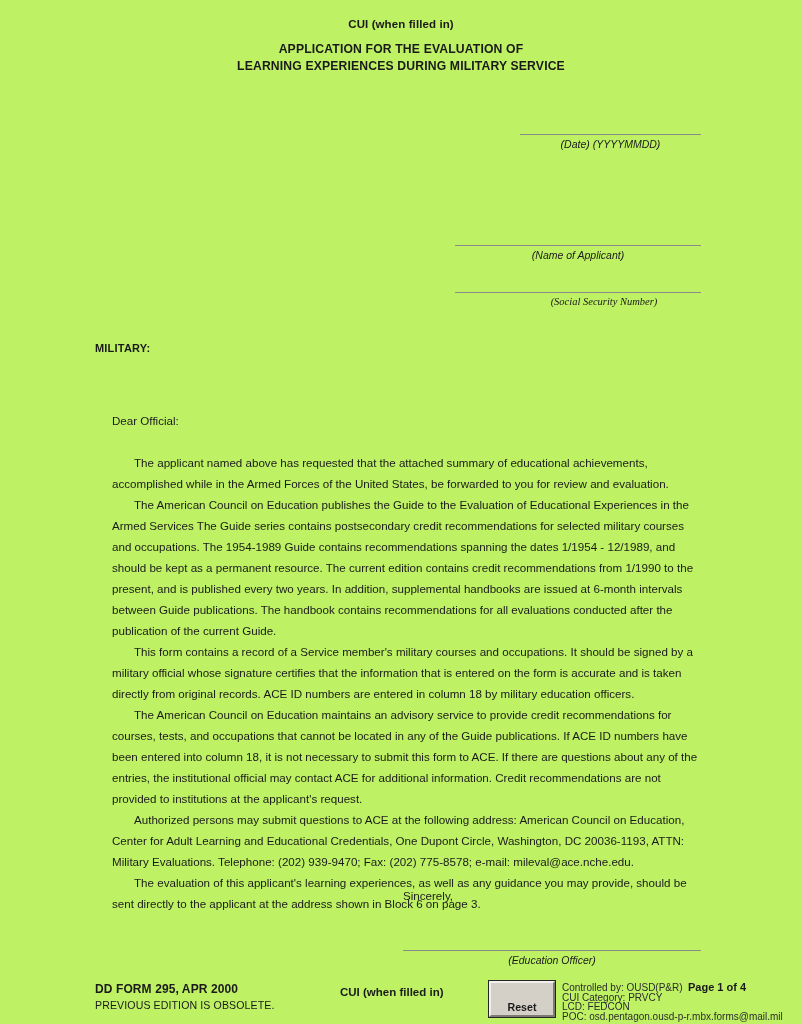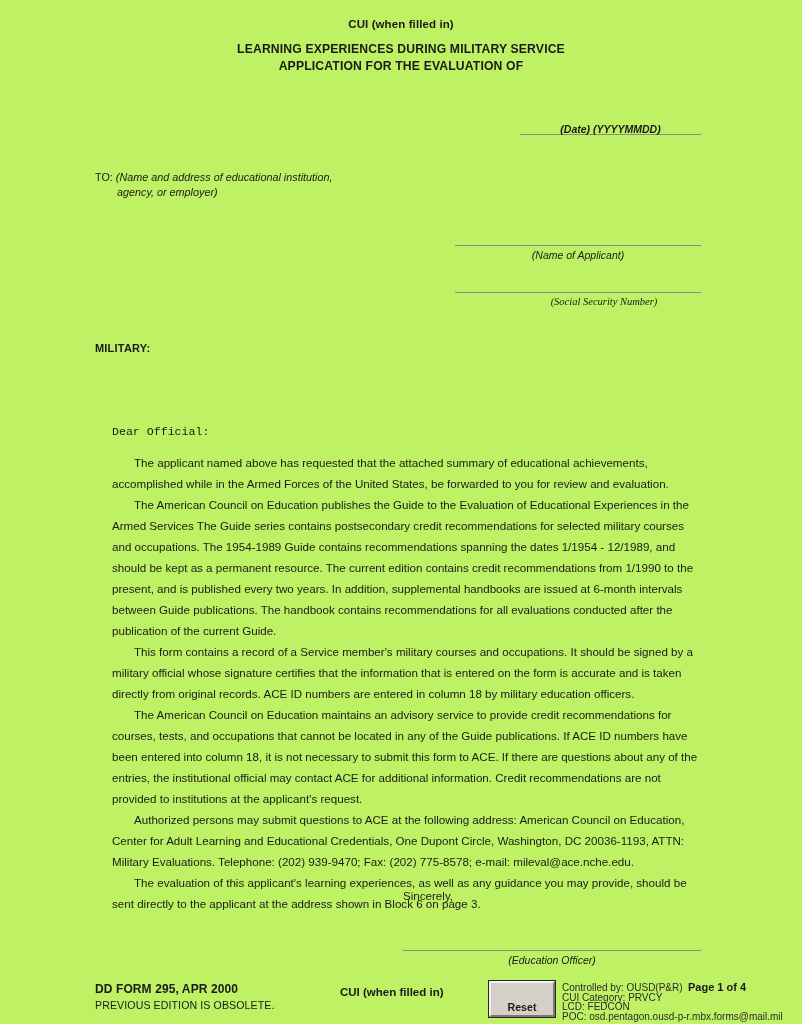--- a/index.html
+++ b/index.html
@@ -80,23 +80,22 @@
     top: 342px;
     font-size: 11px;
     font-weight: bold;
     letter-spacing: .2px;
   }
 
   
   .salutation {
     position: absolute;
     left: 112px;
-    top: 425px;
+    top: 414px;
     font-size: 11.6px;
-    font-family: Liberation Mono, monospace;
   }
   .body-text {
     position: absolute;
     left: 112px;
     top: 452px;
     width: 586px;
     font-size: 11.6px;
     line-height: 21px;
     text-align: left;
   }
@@ -173,32 +172,27 @@
   }
 </style>
 </head>
 <body>
 
 <div id="page">
 
   <div class="cui-banner-top">CUI (when filled in)</div>
 
   <div class="form-title">
+    <span class="tline">APPLICATION FOR THE EVALUATION OF</span>
     <span class="tline">LEARNING EXPERIENCES DURING MILITARY SERVICE</span>
-    <span class="tline">APPLICATION FOR THE EVALUATION OF</span>
   </div>
 
   <div class="rule" style="left:520px; top:134px; width:181px;"></div>
-  <div class="rule-caption" style="left:520px; top:123px; width:181px;font-weight:bold;">(Date) (YYYYMMDD)</div>
-
-  <div class="to-block">
-    <span class="to-label">TO:</span>
-    <span class="to-paren">(Name and address of educational institution,</span>
-    <span class="to-line2">agency, or employer)</span>
-  </div>
+  <div class="rule-caption" style="left:520px; top:138px; width:181px;">(Date) (YYYYMMDD)</div>
+
 
   <div class="rule" style="left:455px; top:245px; width:246px;"></div>
   <div class="rule-caption" style="left:455px; top:249px; width:246px;">(Name of Applicant)</div>
 
   <div class="rule" style="left:455px; top:292px; width:246px;"></div>
   <div class="rule-caption" style="left:481px; top:296px; width:246px;font-family:Liberation Serif, serif;">(Social Security Number)</div>
 
   <div class="attention">MILITARY:</div>
 
   <div class="salutation">Dear Official:</div>

